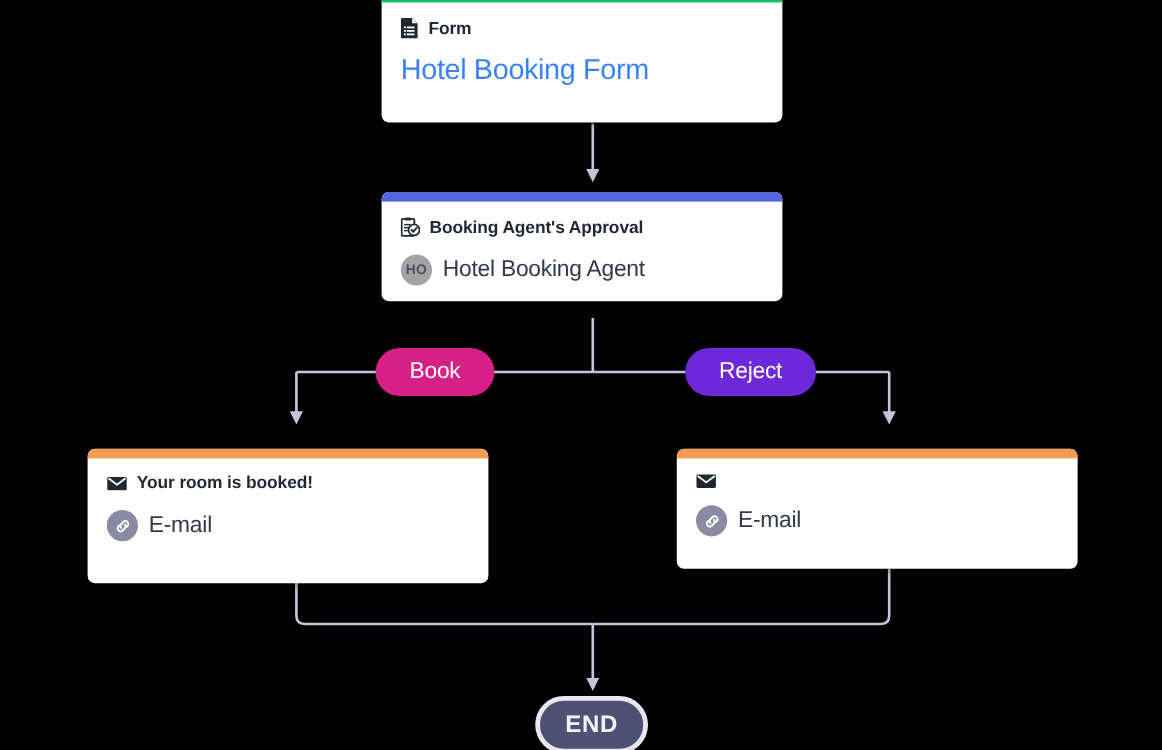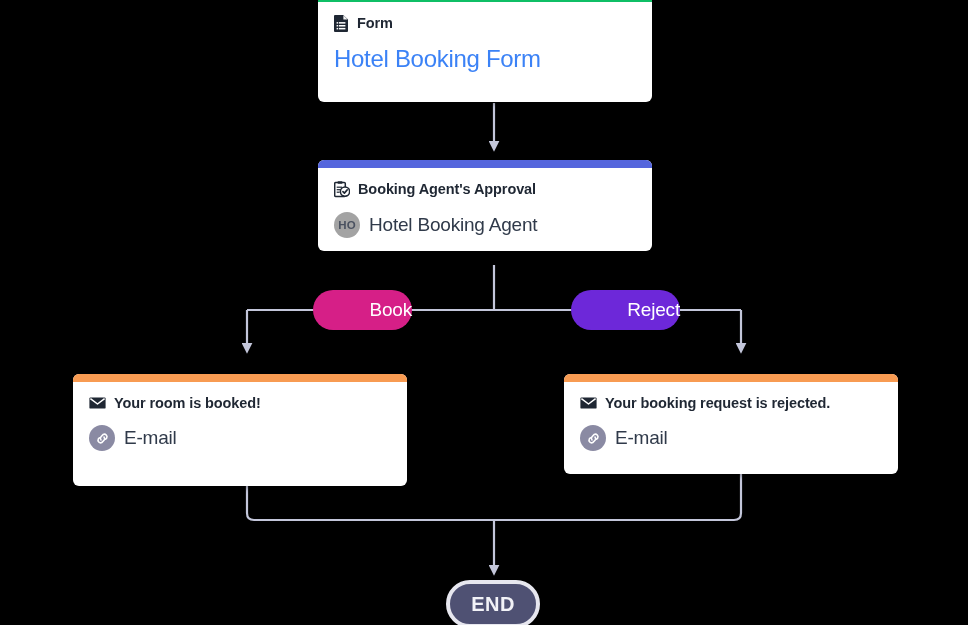--- a/index.html
+++ b/index.html
@@ -39,20 +39,21 @@
   }
   .card-bar {
     height: 8px;
     width: 100%;
   }
   .card-body {
     padding: 13px 16px 0 16px;
   }
   .card-title {
     display: flex;
+    align-items: center;
     gap: 8px;
     font-size: 14.5px;
     font-weight: bold;
     color: #1f2733;
     letter-spacing: -0.1px;
   }
   .card-sub {
     display: flex;
     align-items: center;
     gap: 9px;
@@ -97,21 +98,21 @@
     justify-content: center;
     flex: 0 0 auto;
   }
   
   .pill {
     position: absolute;
     height: 40px;
     border-radius: 20px;
     display: flex;
     align-items: center;
-    justify-content: flex-end;
+    justify-content: center;
     color: #ffffff;
     font-size: 19px;
     letter-spacing: -0.2px;
     box-sizing: border-box;
   }
   
   #end-node {
     position: absolute;
     left: 446px;
     top: 580px;
@@ -247,21 +248,20 @@
   <div class="card" id="card-email-rejected" style="left:564px; top:374px; width:334px; height:100px;">
     <div class="card-bar" style="background:#f89b52;"></div>
     <div class="card-body">
       <div class="card-title">
         <span class="icon">
           <svg width="17" height="12" viewBox="0 0 17 12" xmlns="http://www.w3.org/2000/svg">
             <rect x="0.4" y="0.4" width="16.2" height="11.2" rx="1.2" fill="#1f2733"></rect>
             <path d="M1.4,1.6 L8.5,7 L15.6,1.6" fill="none" stroke="#ffffff" stroke-width="1.5" stroke-linejoin="round"></path>
           </svg>
         </span>
-        <span>Your booking request is rejected.</span>
       </div>
       <div class="card-sub">
         <span class="badge-link">
           <svg width="15" height="15" viewBox="0 0 15 15" xmlns="http://www.w3.org/2000/svg">
             <g fill="none" stroke="#ffffff" stroke-width="1.6" stroke-linecap="round">
               <path d="M6,9 a2.6,2.6 0 0 1 0,-3.3 L8.2,3.5 a2.6,2.6 0 0 1 3.5,3.5 L10.6,8.1"></path>
               <path d="M9,6 a2.6,2.6 0 0 1 0,3.3 L6.8,11.5 a2.6,2.6 0 0 1 -3.5,-3.5 L4.4,6.9"></path>
             </g>
           </svg>
         </span>

